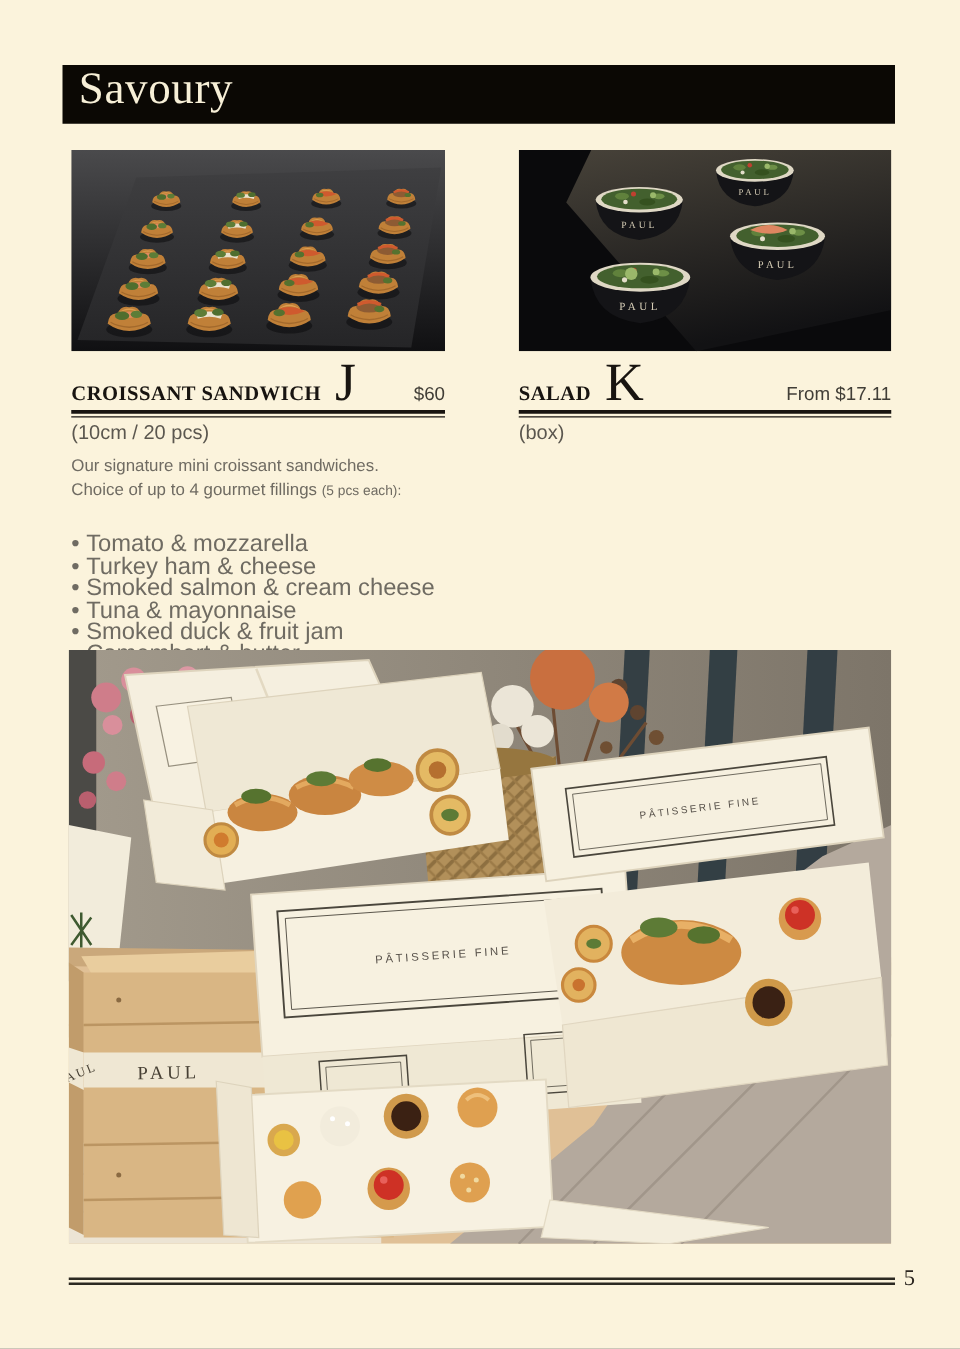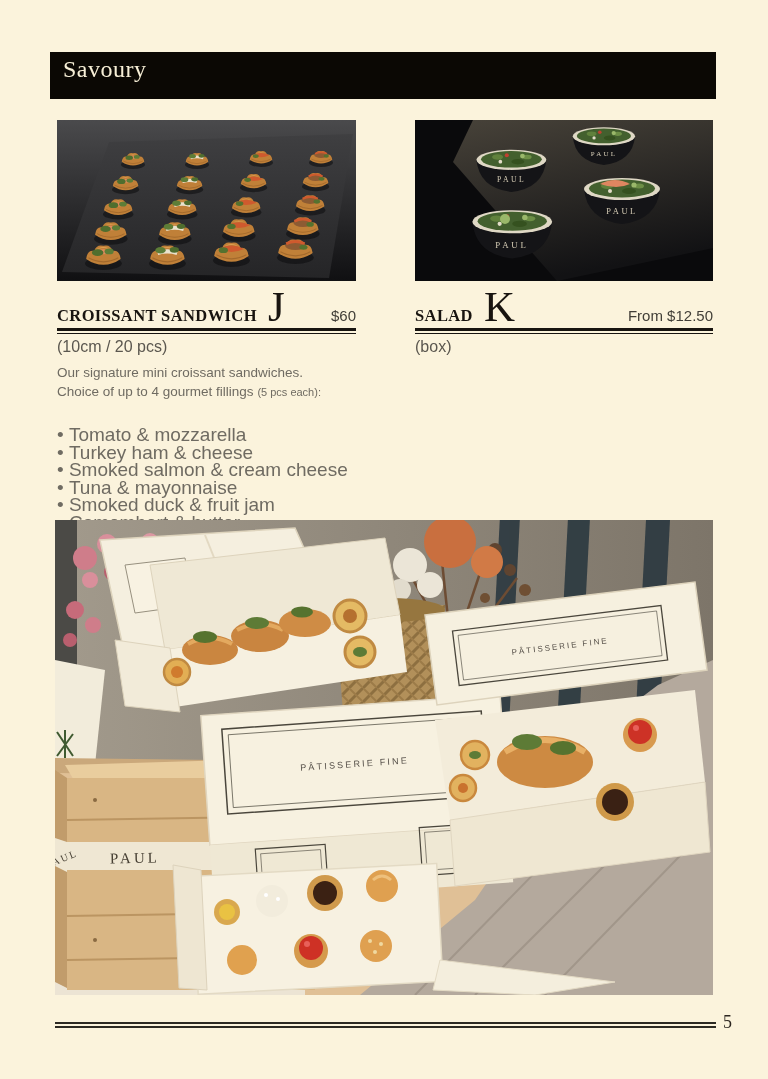--- a/index.html
+++ b/index.html
@@ -3,21 +3,21 @@
 <meta charset="utf-8">
 <style>
   html,body{margin:0;padding:0;background:#888;}
   .page{position:relative;width:768px;height:1079px;background:#fbf3dc;
         font-family:"Liberation Sans",sans-serif;overflow:hidden;margin:0 auto;}
 
   
   .title-bar{position:absolute;left:50px;top:52px;width:666px;height:47px;
              background:#0b0804;display:flex;align-items:center;}
   .title-bar h1{margin:0 0 12px 13px;font-family:"Liberation Serif",serif;font-weight:normal;
-                font-size:24px;color:#f7efd7;letter-spacing:.5px;}
+                font-size:36px;color:#f7efd7;letter-spacing:.5px;}
 
   
   .col{position:absolute;top:120px;width:299px;}
   .col-left{left:57px;}
   .col-right{left:415px;width:298px;}
   .photo{margin:0;width:100%;height:161px;display:block;}
   .photo svg{display:block;}
 
   .item-head{display:flex;align-items:baseline;margin-top:9px;height:35px;}
   .item-name{font-family:"Liberation Serif",serif;font-weight:bold;font-size:16.5px;
@@ -180,21 +180,21 @@
         <g>
           <use href="#bowl" transform="translate(50,86) scale(1.05)"></use>
           <circle cx="90" cy="99" r="5" fill="#9ab86a"></circle>
           <text x="97" y="128" text-anchor="middle" font-family="Liberation Serif,serif" font-size="8.8" letter-spacing="2.8" fill="#d6cdb6">PAUL</text>
         </g>
       </svg>
     </figure>
     <div class="item-head">
       <span class="item-name">SALAD</span>
       <span class="item-code">K</span>
-      <span class="item-price">From $12.50</span>
+      <span class="item-price">From $17.11</span>
     </div>
     <div class="rule"></div>
     <div class="portion">(box)</div>
   </section>
 
   <figure class="hero">
     <svg width="658" height="475" viewBox="0 0 658 475">
       <defs>
         <linearGradient id="wallg" x1="0" y1="0" x2="1" y2="0">
           <stop offset="0" stop-color="#a29a8c"></stop>

